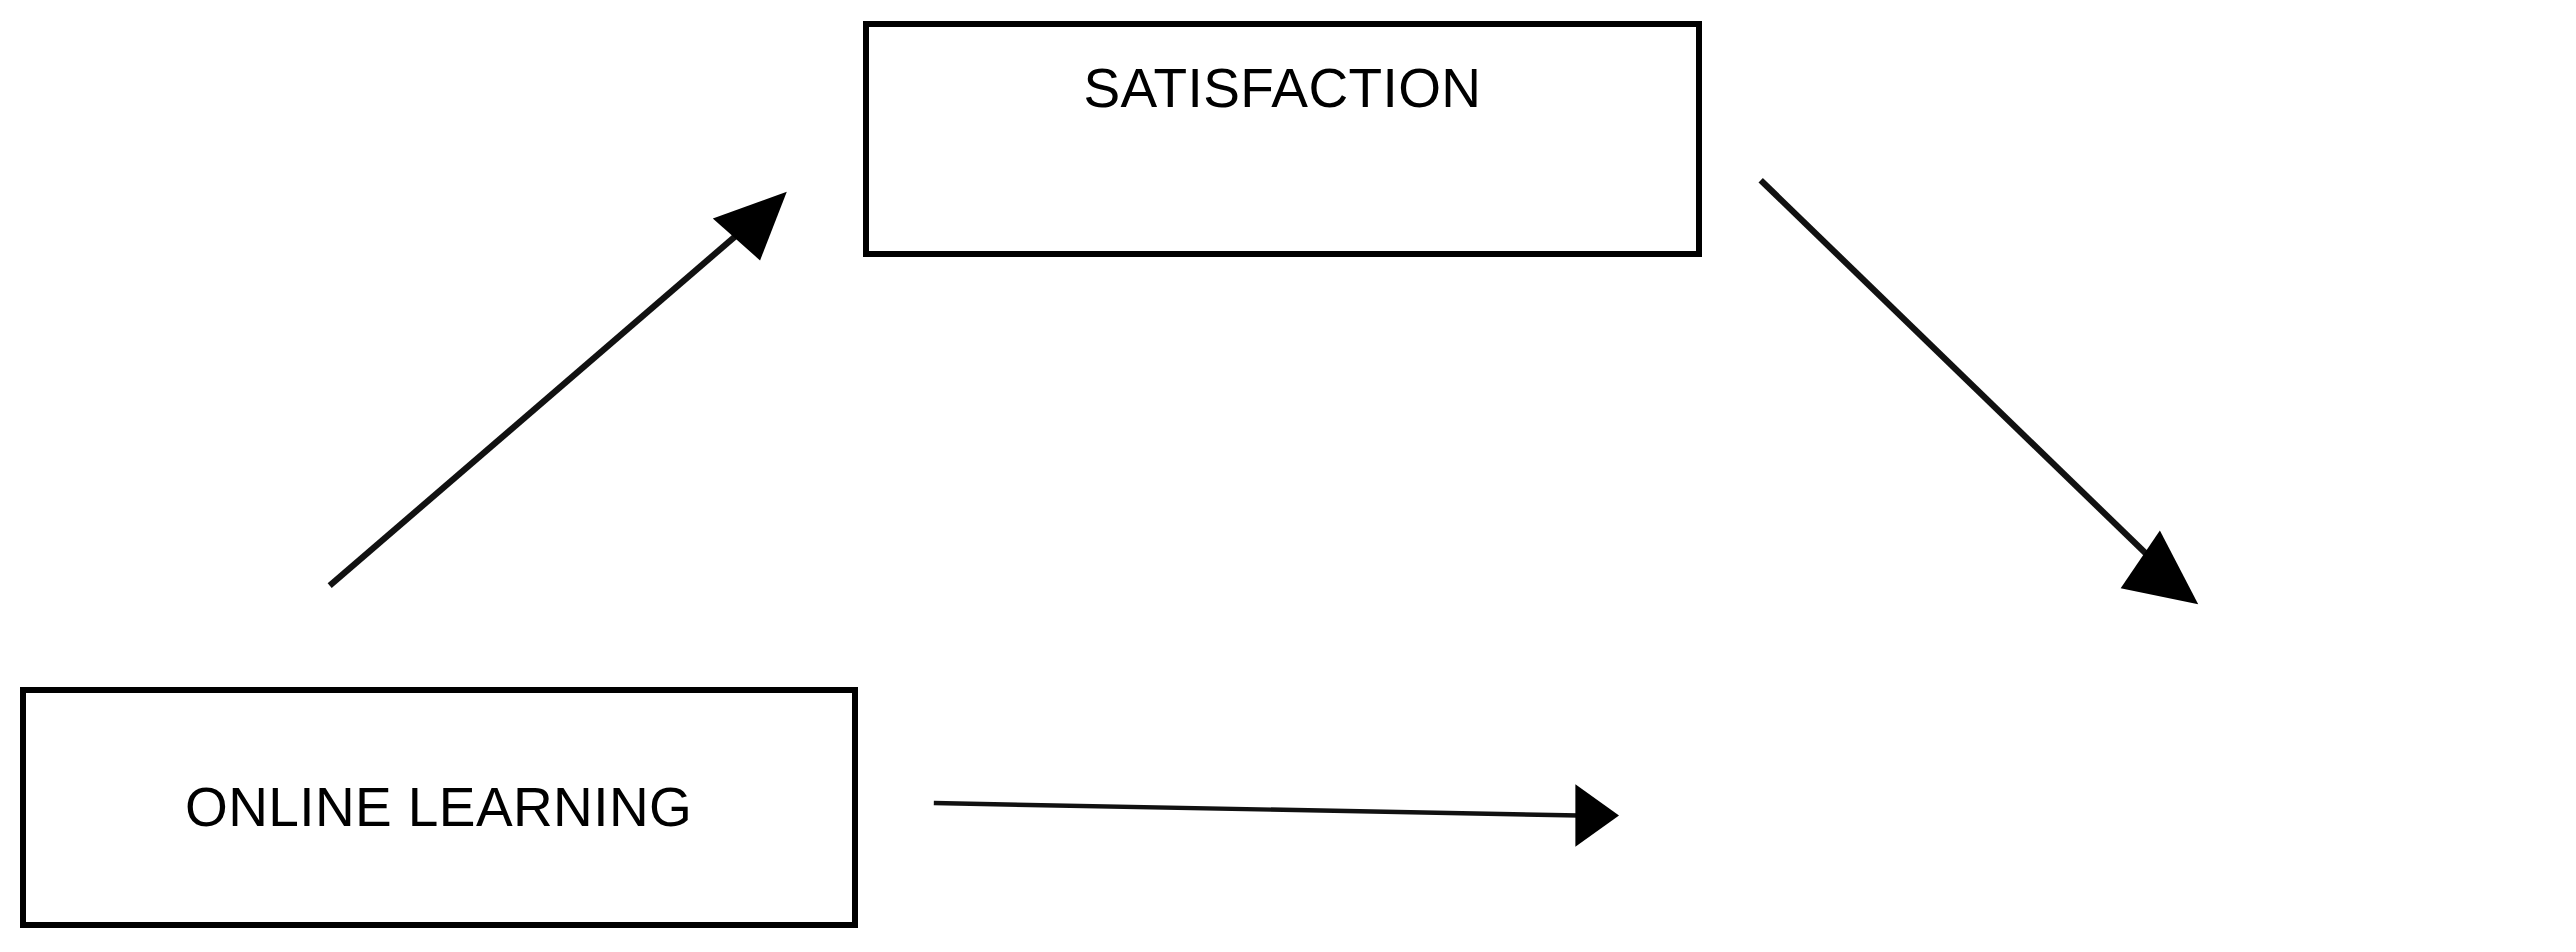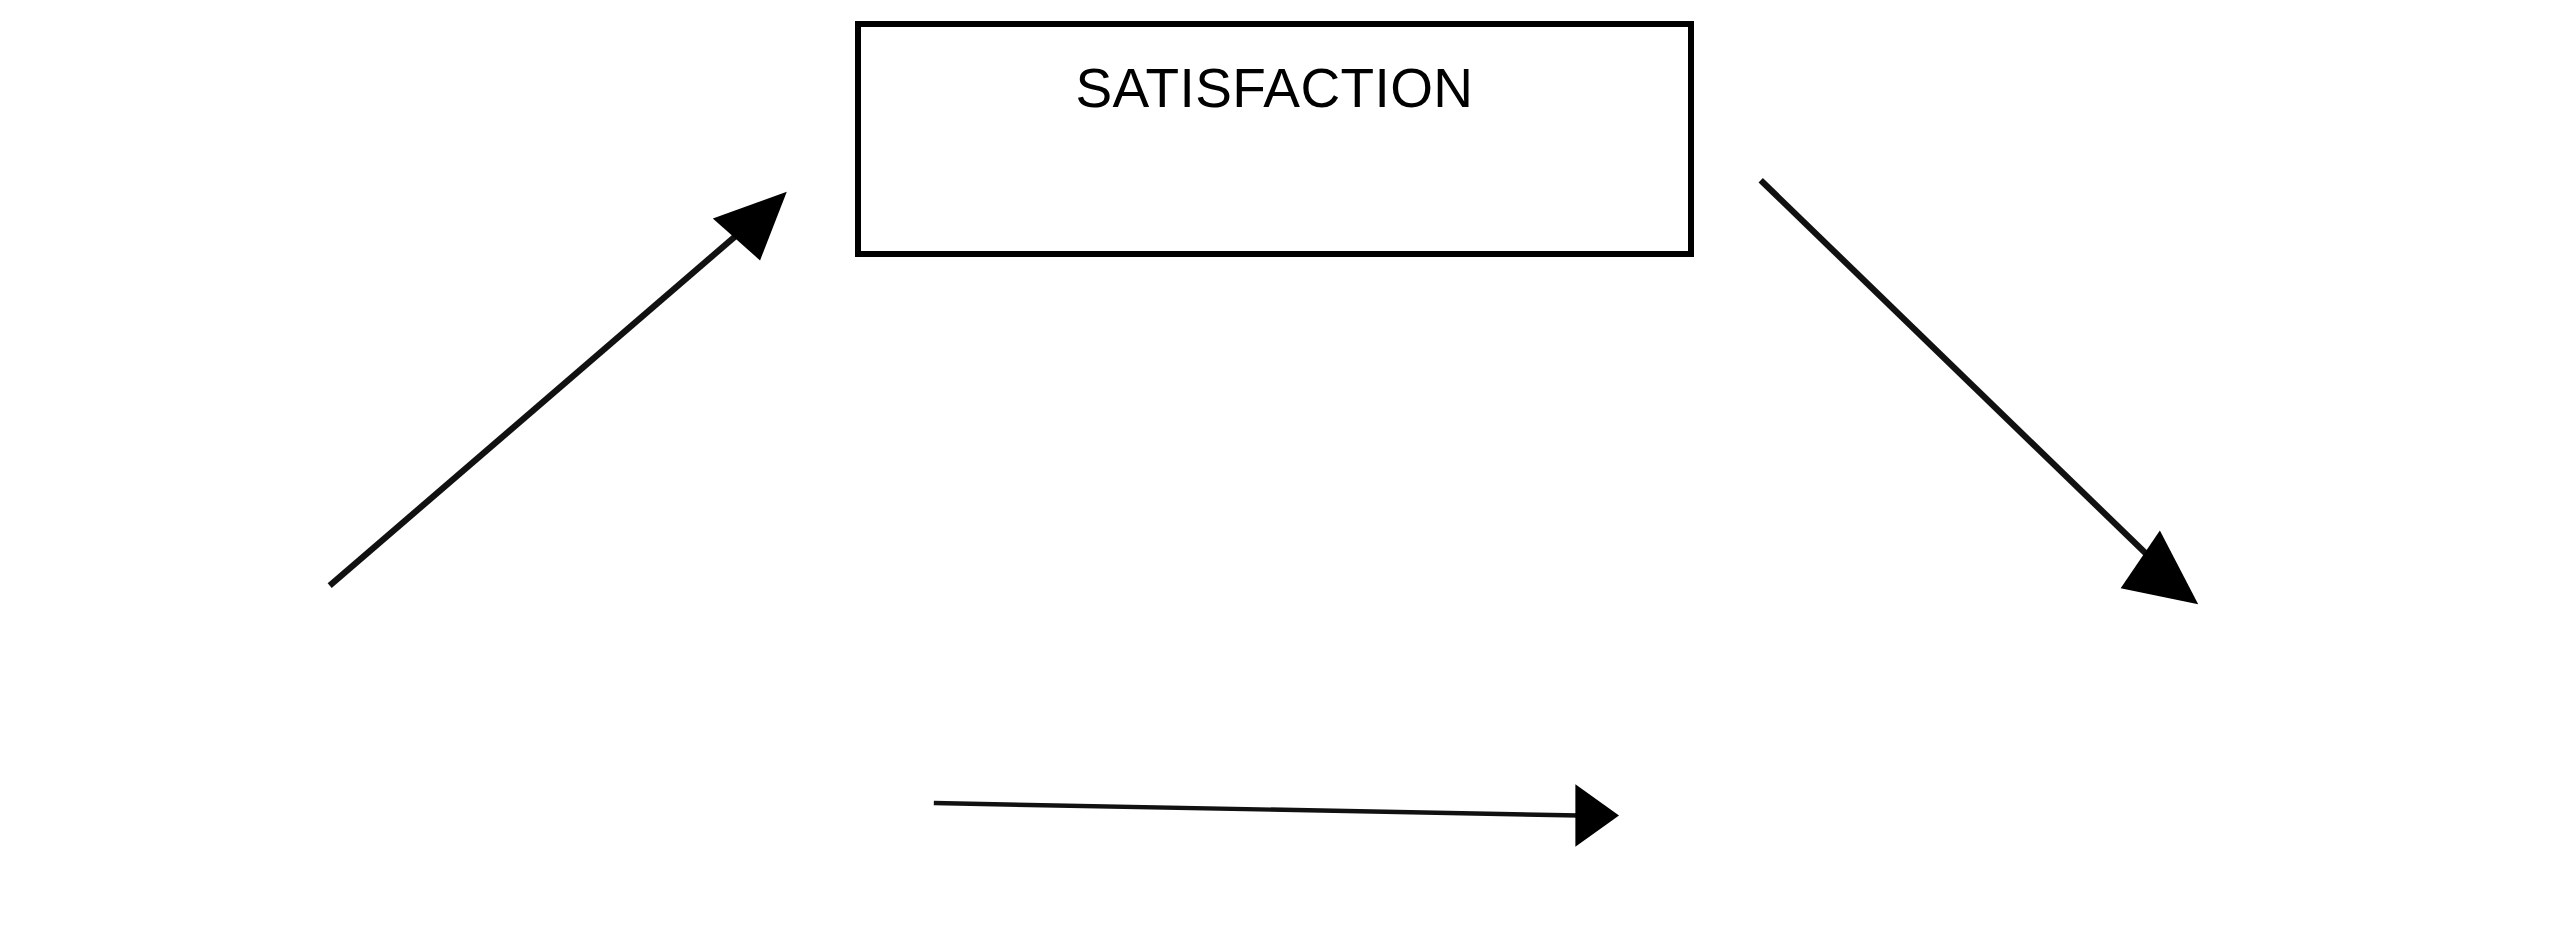--- a/index.html
+++ b/index.html
@@ -34,20 +34,21 @@
     letter-spacing: 0.4px;
     color: #000000;
     line-height: 1;
     white-space: nowrap;
     text-align: center;
   }
   
   #node-satisfaction {
     align-items: flex-start;
     padding-top: 34px;
+    margin-left: 8px;
   }
   #node-online-learning {
     align-items: center;
   }
   #node-performance {
     align-items: center;
   }
   #edge-layer {
     position: absolute;
     left: 0;
@@ -87,16 +88,19 @@
       <line class="edge-line" x1="1048" y1="901" x2="1772" y2="915" stroke-width="5"></line>
       <polygon class="edge-head" points="1817,915 1768,880 1768,950"></polygon>
     </g>
 
   </svg>
 
   <div class="node-box" id="node-satisfaction" style="left:855px; top:20.5px; width:839px; height:236px;">
     <span class="node-label">SATISFACTION</span>
   </div>
 
+  <div class="node-box" id="node-online-learning" style="left:19.6px; top:687px; width:838px; height:241px;">
+    <span class="node-label">ONLINE LEARNING</span>
+  </div>
 
 
 </div>
 
 
 </body></html>

